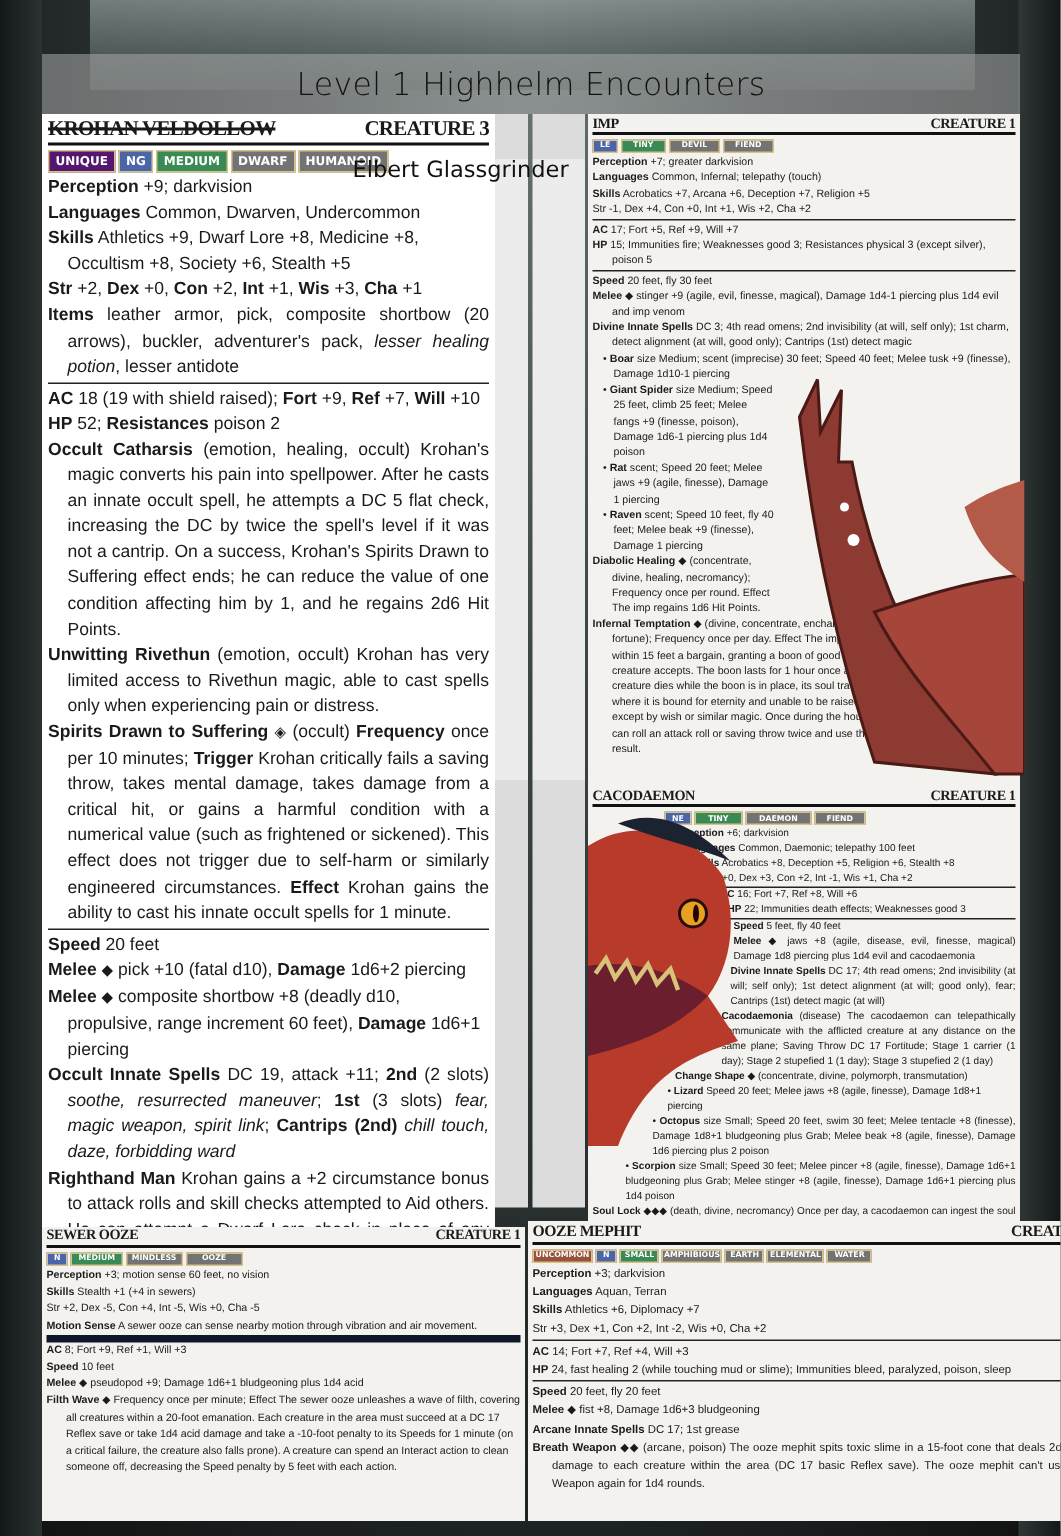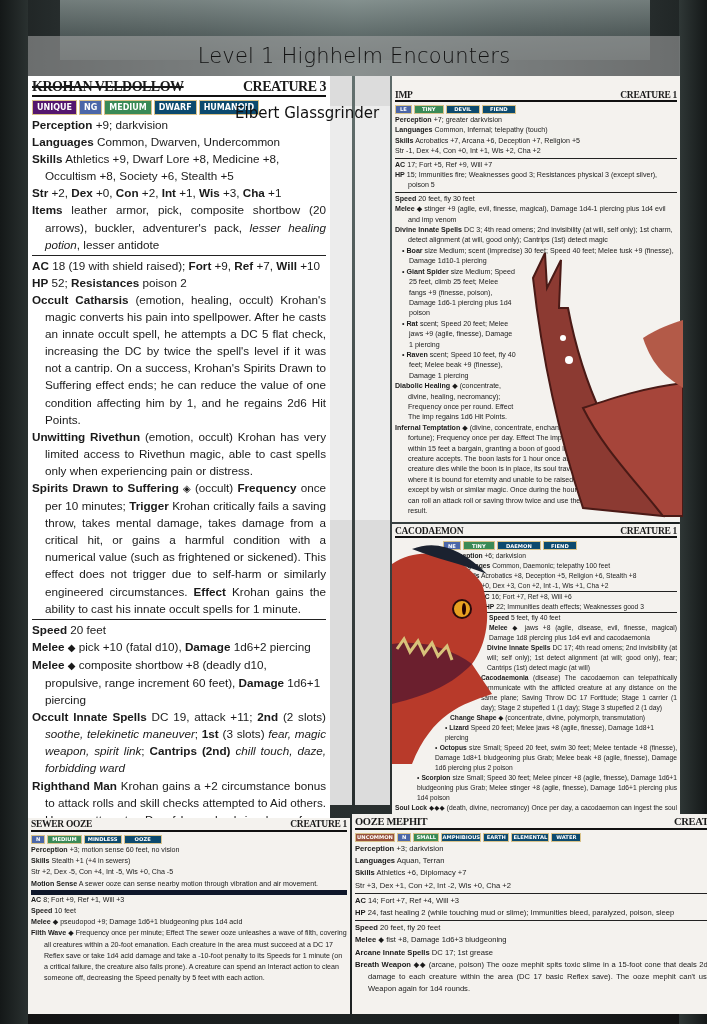--- a/index.html
+++ b/index.html
@@ -18,30 +18,30 @@
 .gutter{position:absolute;background:#dcdcdc}
 .gutter.light{background:#ececec}
 .block{position:absolute;overflow:hidden}
 .kro{left:28px;top:76px;width:302px;height:742px;background:#fff;font-family:"Liberation Sans",sans-serif;font-size:11.7px;line-height:17.1px;padding:2px 4px 0 4px}
 .hdr{display:flex;justify-content:space-between;align-items:flex-end;border-bottom:2px solid #111;font-family:Liberation Serif, serif;font-weight:bold}
 .kro .hdr{font-size:14px;height:19px;letter-spacing:-.5px}
 .kro .name{text-decoration:line-through;text-decoration-thickness:2px}
 .traits{display:flex;gap:2px;margin:3px 0 1px 0}
 .trait{font-family:"DejaVu Sans",sans-serif;font-weight:bold;color:#fff;border:1.5px solid #d8c28a;text-transform:uppercase;display:flex;align-items:center;justify-content:center}
 .kro .trait{font-size:8px;height:15px;padding:0 4px}
-.t-unique{background:#54166e}.t-align{background:#4b66a8}.t-size{background:#3a8a56}.t-trait{background:#0c4a6e}.t-unc{background:#98513b}
+.t-unique{background:#54166e}.t-align{background:#4b66a8}.t-size{background:#3a8a56}.t-trait{background:#737373}.t-unc{background:#98513b}
 .line{margin:0}
 .hang{padding-left:13px;text-indent:-13px}
 .rule{border-top:1.5px solid #222;margin:2px 0 1px}
 b{font-weight:bold}
 i{font-style:italic}
 .just{text-align:justify}
 .act{font-size:10px}
 .elbert{position:absolute;left:235px;top:104px;font-family:"DejaVu Sans",sans-serif;font-size:15px;color:#111}
-.imp{left:392px;top:76px;width:288px;height:446px;background:#f4f2ee;font-size:7.1px;line-height:10.4px;padding:13px 3px}
+.imp{left:392px;top:76px;width:288px;height:514px;background:#f4f2ee;font-size:7.1px;line-height:10.4px;padding:1px 3px}
 .sm .hdr{font-size:9.5px;height:13px;letter-spacing:-.3px}
 .sm .trait{font-size:5.2px;height:9px;padding:0 4px}
 .sm .rule{border-top:1px solid #222;margin:1px 0}
 .bul{padding-left:14px;text-indent:-7px}
 .wing{position:absolute;left:523px;top:248px;width:160px;height:272px}
 .caco{left:392px;top:524px;width:288px;height:292px;background:#f4f2ee;font-size:6.7px;line-height:10px;padding:1px 3px}
 .caco .head-img{position:absolute;left:0;top:20px;width:100px;height:220px}
 .sewer{left:28px;top:818px;width:322px;height:196px;background:#f4f2ee;font-size:7.1px;line-height:11.2px;padding:1px 3px}
 .mephit{left:352px;top:814px;width:388px;height:200px;background:#f4f2ee;font-size:7.6px;line-height:12.2px;padding:1px 3px}
 .mephit .hdr{font-size:10.5px;height:15px}
@@ -88,21 +88,21 @@
   <div class="rule"></div>
   <div class="line"><b>AC</b><span> 18 (19 with shield raised); </span><b>Fort</b><span> +9, </span><b>Ref</b><span> +7, </span><b>Will</b><span> +10</span></div>
   <div class="line"><b>HP</b><span> 52; </span><b>Resistances</b><span> poison 2</span></div>
   <div class="line hang just"><b>Occult Catharsis</b><span> (emotion, healing, occult) Krohan's magic converts his pain into spellpower. After he casts an innate occult spell, he attempts a DC 5 flat check, increasing the DC by twice the spell's level if it was not a cantrip. On a success, Krohan's Spirits Drawn to Suffering effect ends; he can reduce the value of one condition affecting him by 1, and he regains 2d6 Hit Points.</span></div>
   <div class="line hang just"><b>Unwitting Rivethun</b><span> (emotion, occult) Krohan has very limited access to Rivethun magic, able to cast spells only when experiencing pain or distress.</span></div>
   <div class="line hang just"><b>Spirits Drawn to Suffering</b> <span class="act">◈</span><span> (occult) </span><b>Frequency</b><span> once per 10 minutes; </span><b>Trigger</b><span> Krohan critically fails a saving throw, takes mental damage, takes damage from a critical hit, or gains a harmful condition with a numerical value (such as frightened or sickened). This effect does not trigger due to self-harm or similarly engineered circumstances. </span><b>Effect</b><span> Krohan gains the ability to cast his innate occult spells for 1 minute.</span></div>
   <div class="rule"></div>
   <div class="line"><b>Speed</b><span> 20 feet</span></div>
   <div class="line hang"><b>Melee</b> <span class="act">◆</span><span> pick +10 (fatal d10), </span><b>Damage</b><span> 1d6+2 piercing</span></div>
   <div class="line hang"><b>Melee</b> <span class="act">◆</span><span> composite shortbow +8 (deadly d10, propulsive, range increment 60 feet), </span><b>Damage</b><span> 1d6+1 piercing</span></div>
-  <div class="line hang just"><b>Occult Innate Spells</b><span> DC 19, attack +11; </span><b>2nd</b><span> (2 slots) </span><i>soothe, telekinetic maneuver</i>; <b>1st</b><span> (3 slots) </span><i>fear, magic weapon, spirit link</i>; <b>Cantrips (2nd)</b><i> chill touch, daze, forbidding ward</i></div>
+  <div class="line hang just"><b>Occult Innate Spells</b><span> DC 19, attack +11; </span><b>2nd</b><span> (2 slots) </span><i>soothe, resurrected maneuver</i>; <b>1st</b><span> (3 slots) </span><i>fear, magic weapon, spirit link</i>; <b>Cantrips (2nd)</b><i> chill touch, daze, forbidding ward</i></div>
   <div class="line hang just"><b>Righthand Man</b><span> Krohan gains a +2 circumstance bonus to attack rolls and skill checks attempted to Aid others. He can attempt a Dwarf Lore check in place of any other attack roll or skill check to Aid a dwarf.</span></div>
 </div>
 
 <div class="elbert">Elbert Glassgrinder</div>
 
 <div class="block imp sm">
   <div class="hdr">
     <span>IMP</span>
     <span>CREATURE 1</span>
   </div>

